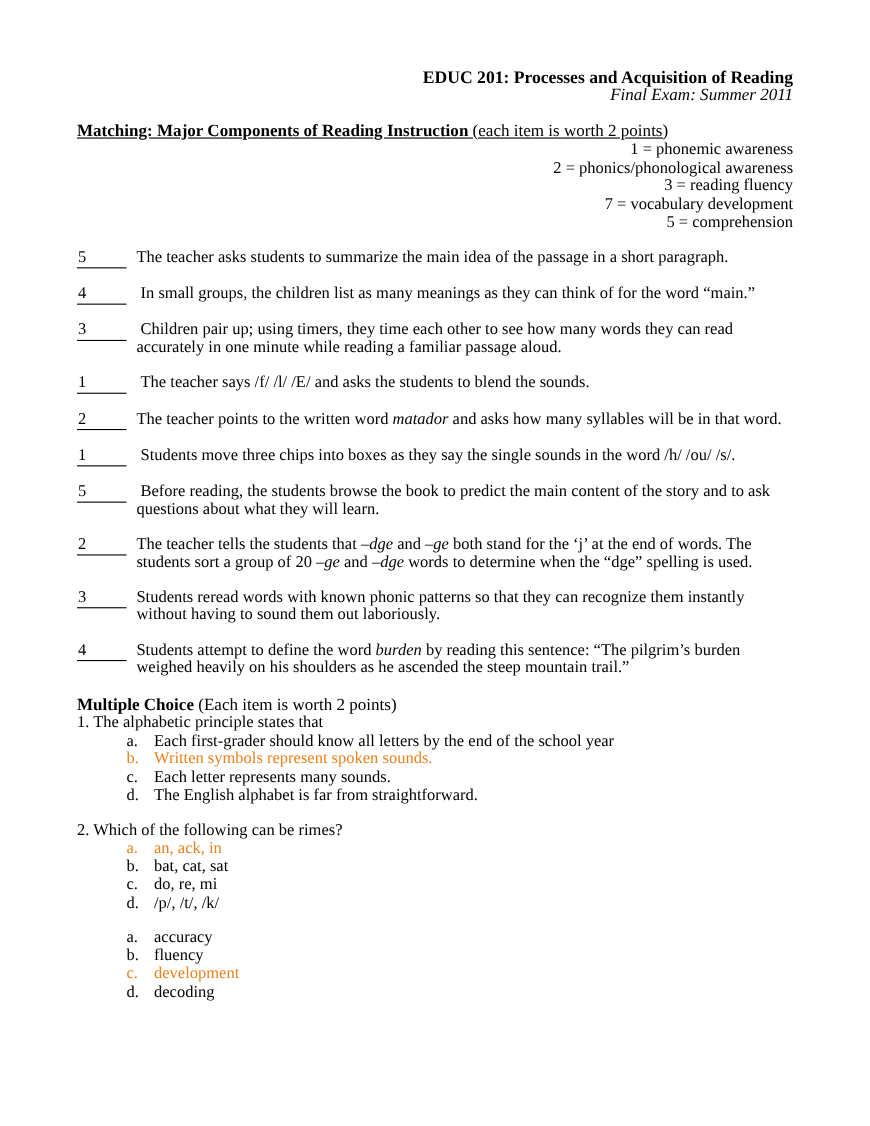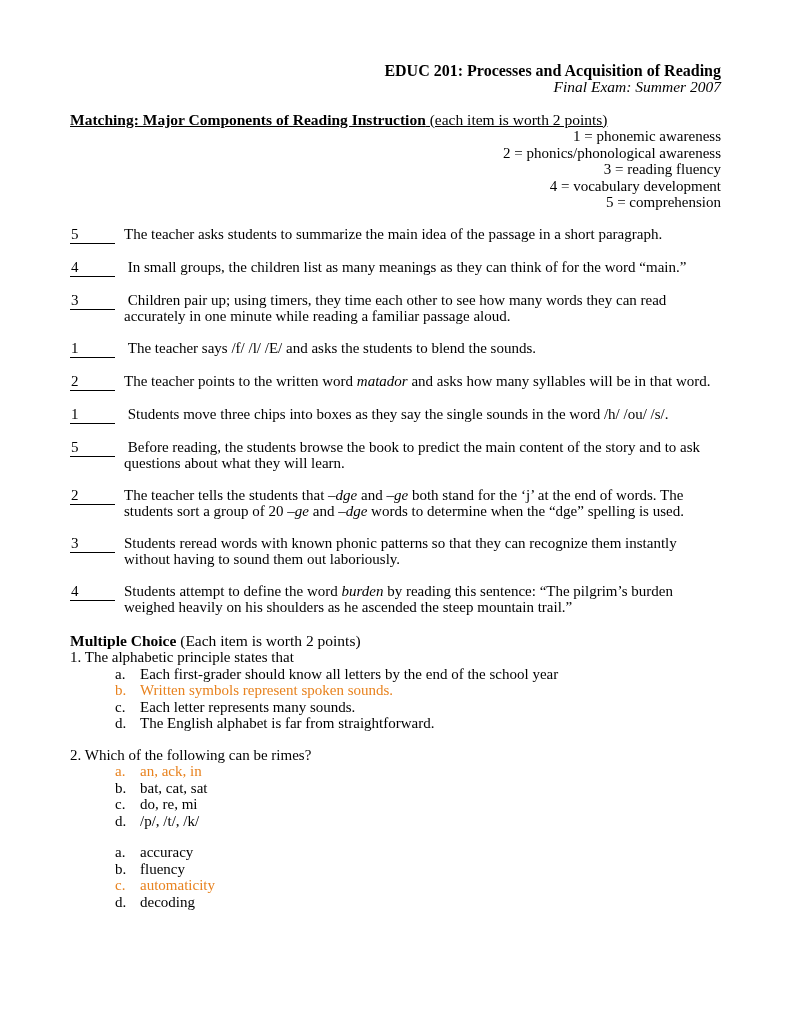--- a/index.html
+++ b/index.html
@@ -39,30 +39,30 @@
   .opt-letter { flex: 0 0 25px; }
   .opt-text { flex: 1; }
   .hl { color: var(--hl, #e8821e); }
 </style>
 </head>
 <body>
 
 <div class="page">
 
   <div class="center title">EDUC 201: Processes and Acquisition of Reading</div>
-  <div class="center subtitle">Final Exam: Summer 2007</div>
+  <div class="center subtitle">Final Exam: Summer 2011</div>
 
   <div class="sec-head"><span class="b">Matching: Major Components of Reading Instruction</span><span> (each item is worth 2 points)</span></div>
 
 
   <div class="key-list">
       <div class="key-item">1 = phonemic awareness</div>
       <div class="key-item">2 = phonics/phonological awareness</div>
       <div class="key-item">3 = reading fluency</div>
-      <div class="key-item">4 = vocabulary development</div>
+      <div class="key-item">7 = vocabulary development</div>
       <div class="key-item">5 = comprehension</div>
     </div>
 
   <div class="match-items">
       <div class="match-item">
     <span class="answer">5</span>
     <div class="match-text"><span>The teacher asks students to summarize the main idea of the passage in a short paragraph.</span></div>
   </div>
       <div class="match-item">
     <span class="answer">4</span>
@@ -152,21 +152,21 @@
           <div class="mc-option">
     <span class="opt-letter">a.</span>
     <span class="opt-text">accuracy</span>
   </div>
           <div class="mc-option">
     <span class="opt-letter">b.</span>
     <span class="opt-text">fluency</span>
   </div>
           <div class="mc-option hl">
     <span class="opt-letter">c.</span>
-    <span class="opt-text">automaticity</span>
+    <span class="opt-text">development</span>
   </div>
           <div class="mc-option">
     <span class="opt-letter">d.</span>
     <span class="opt-text">decoding</span>
   </div>
         </div>
   </div>
     </div>
 
 </div>

